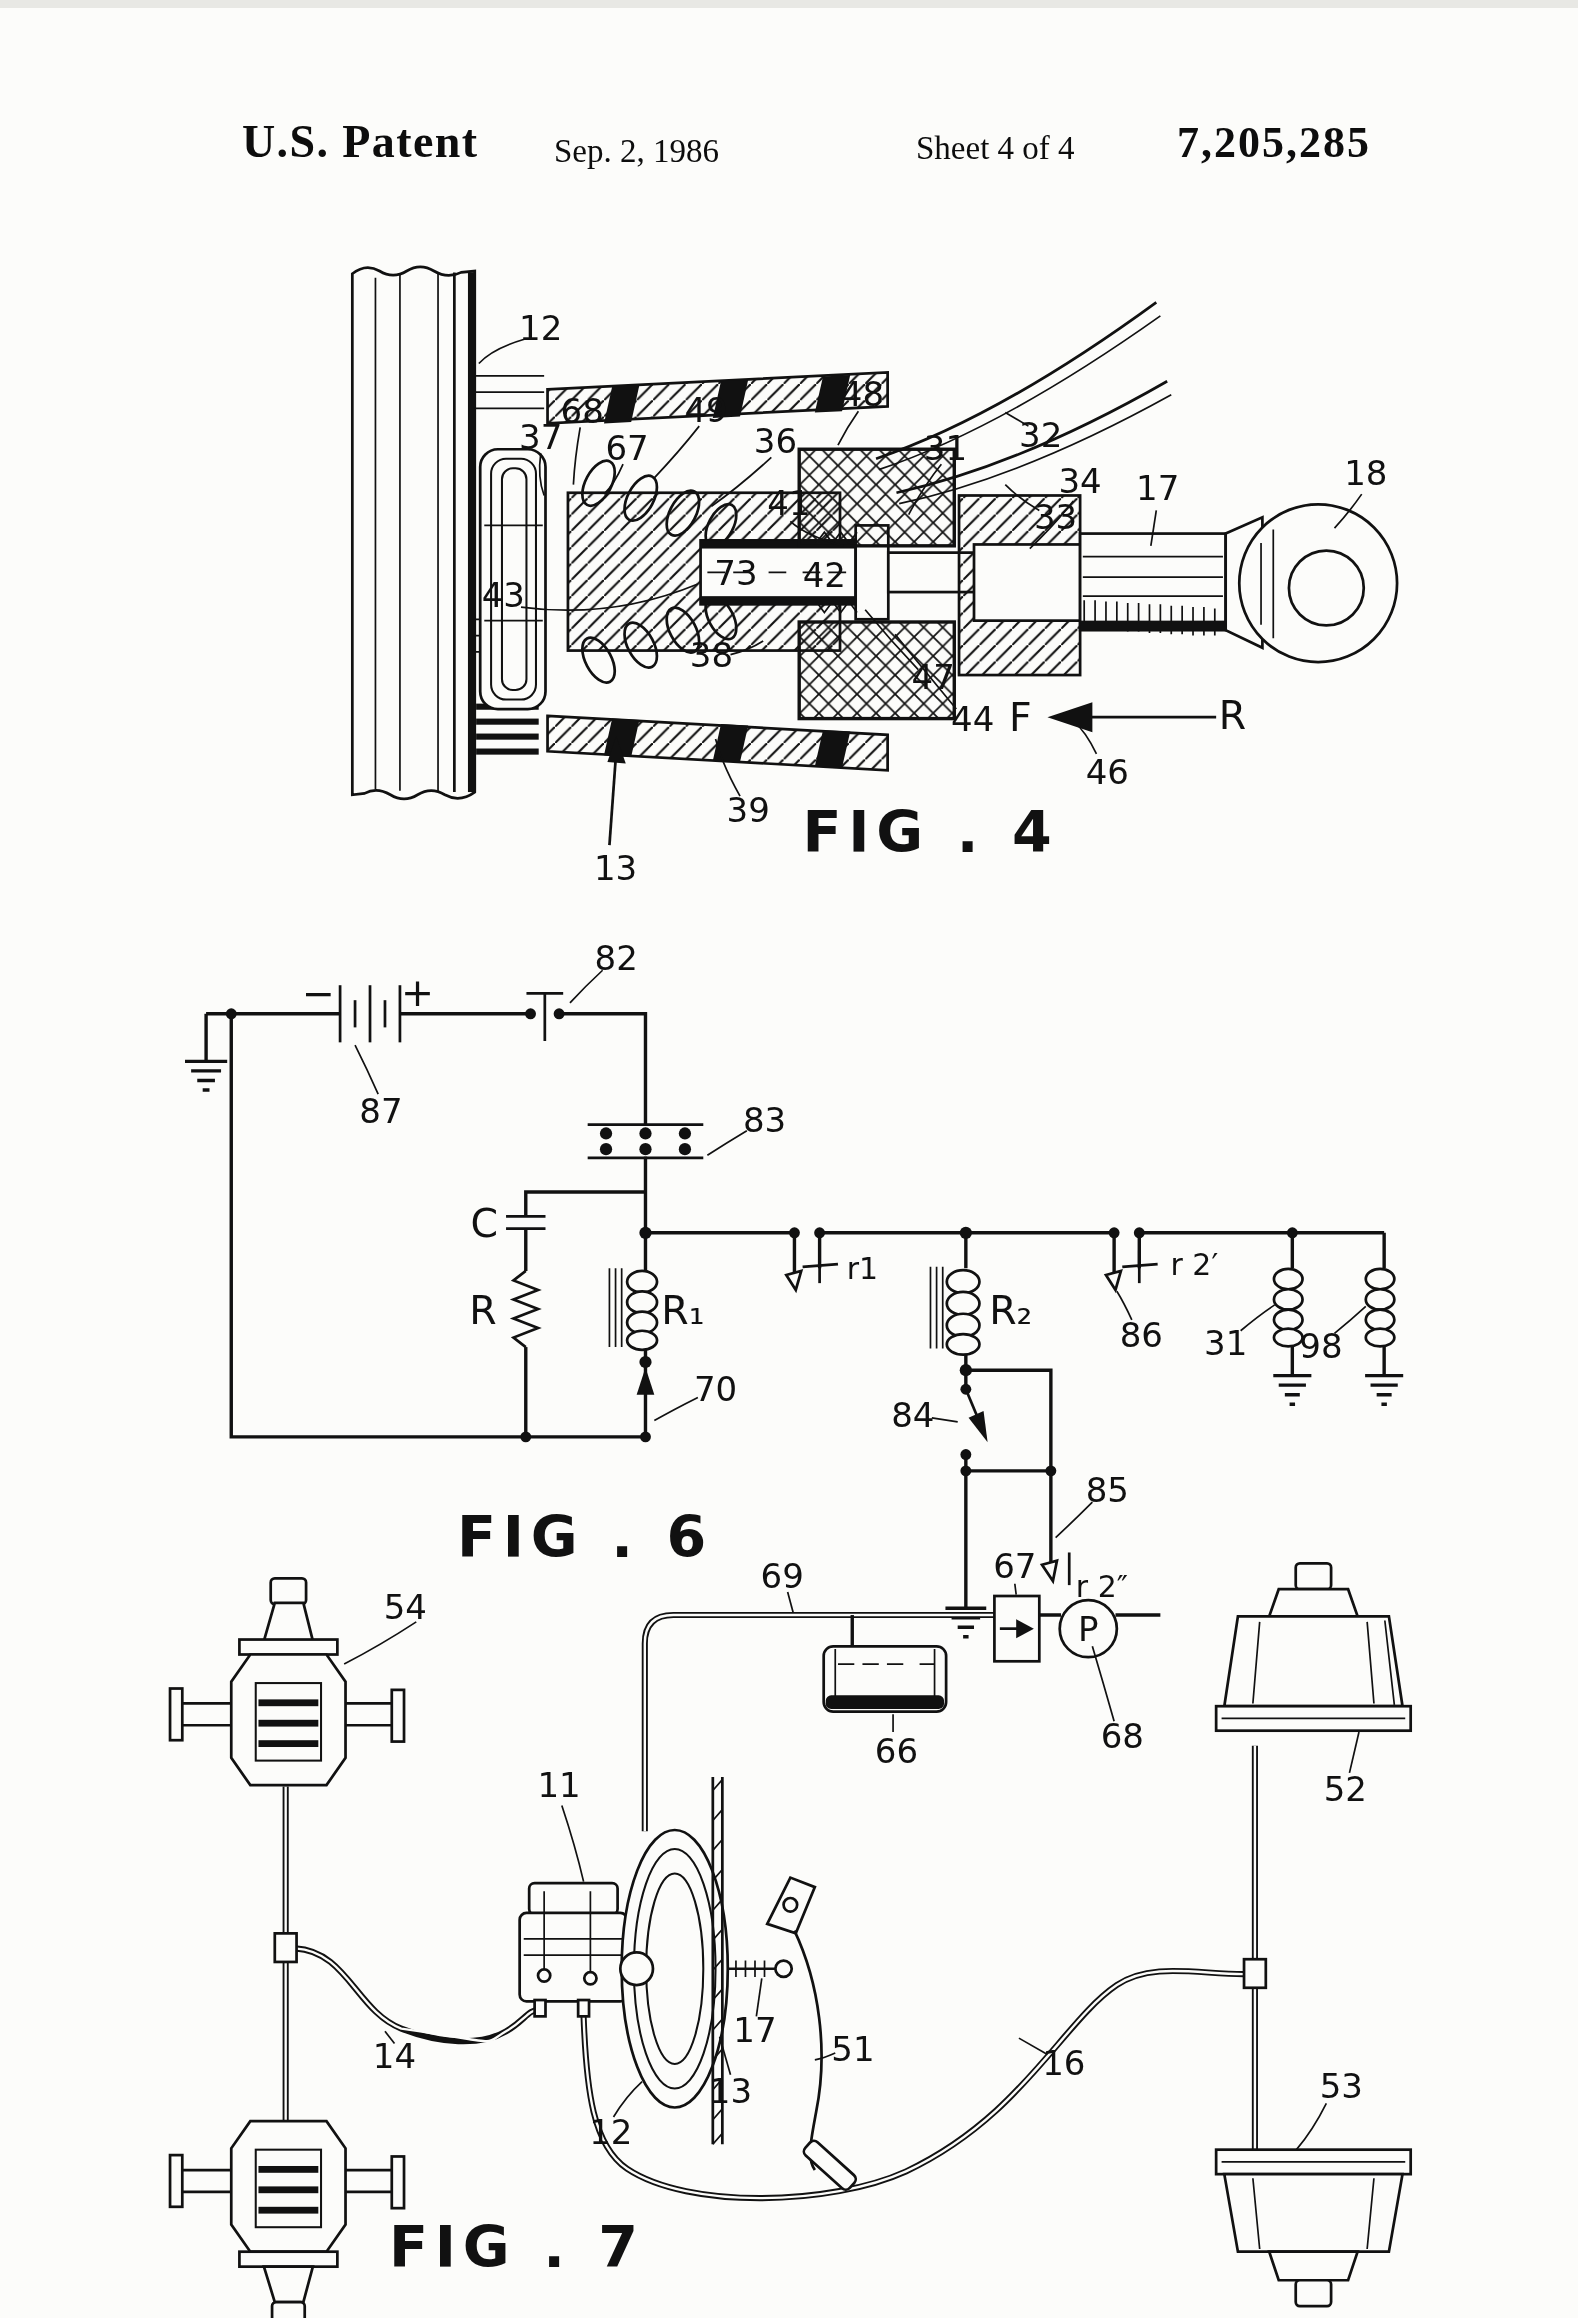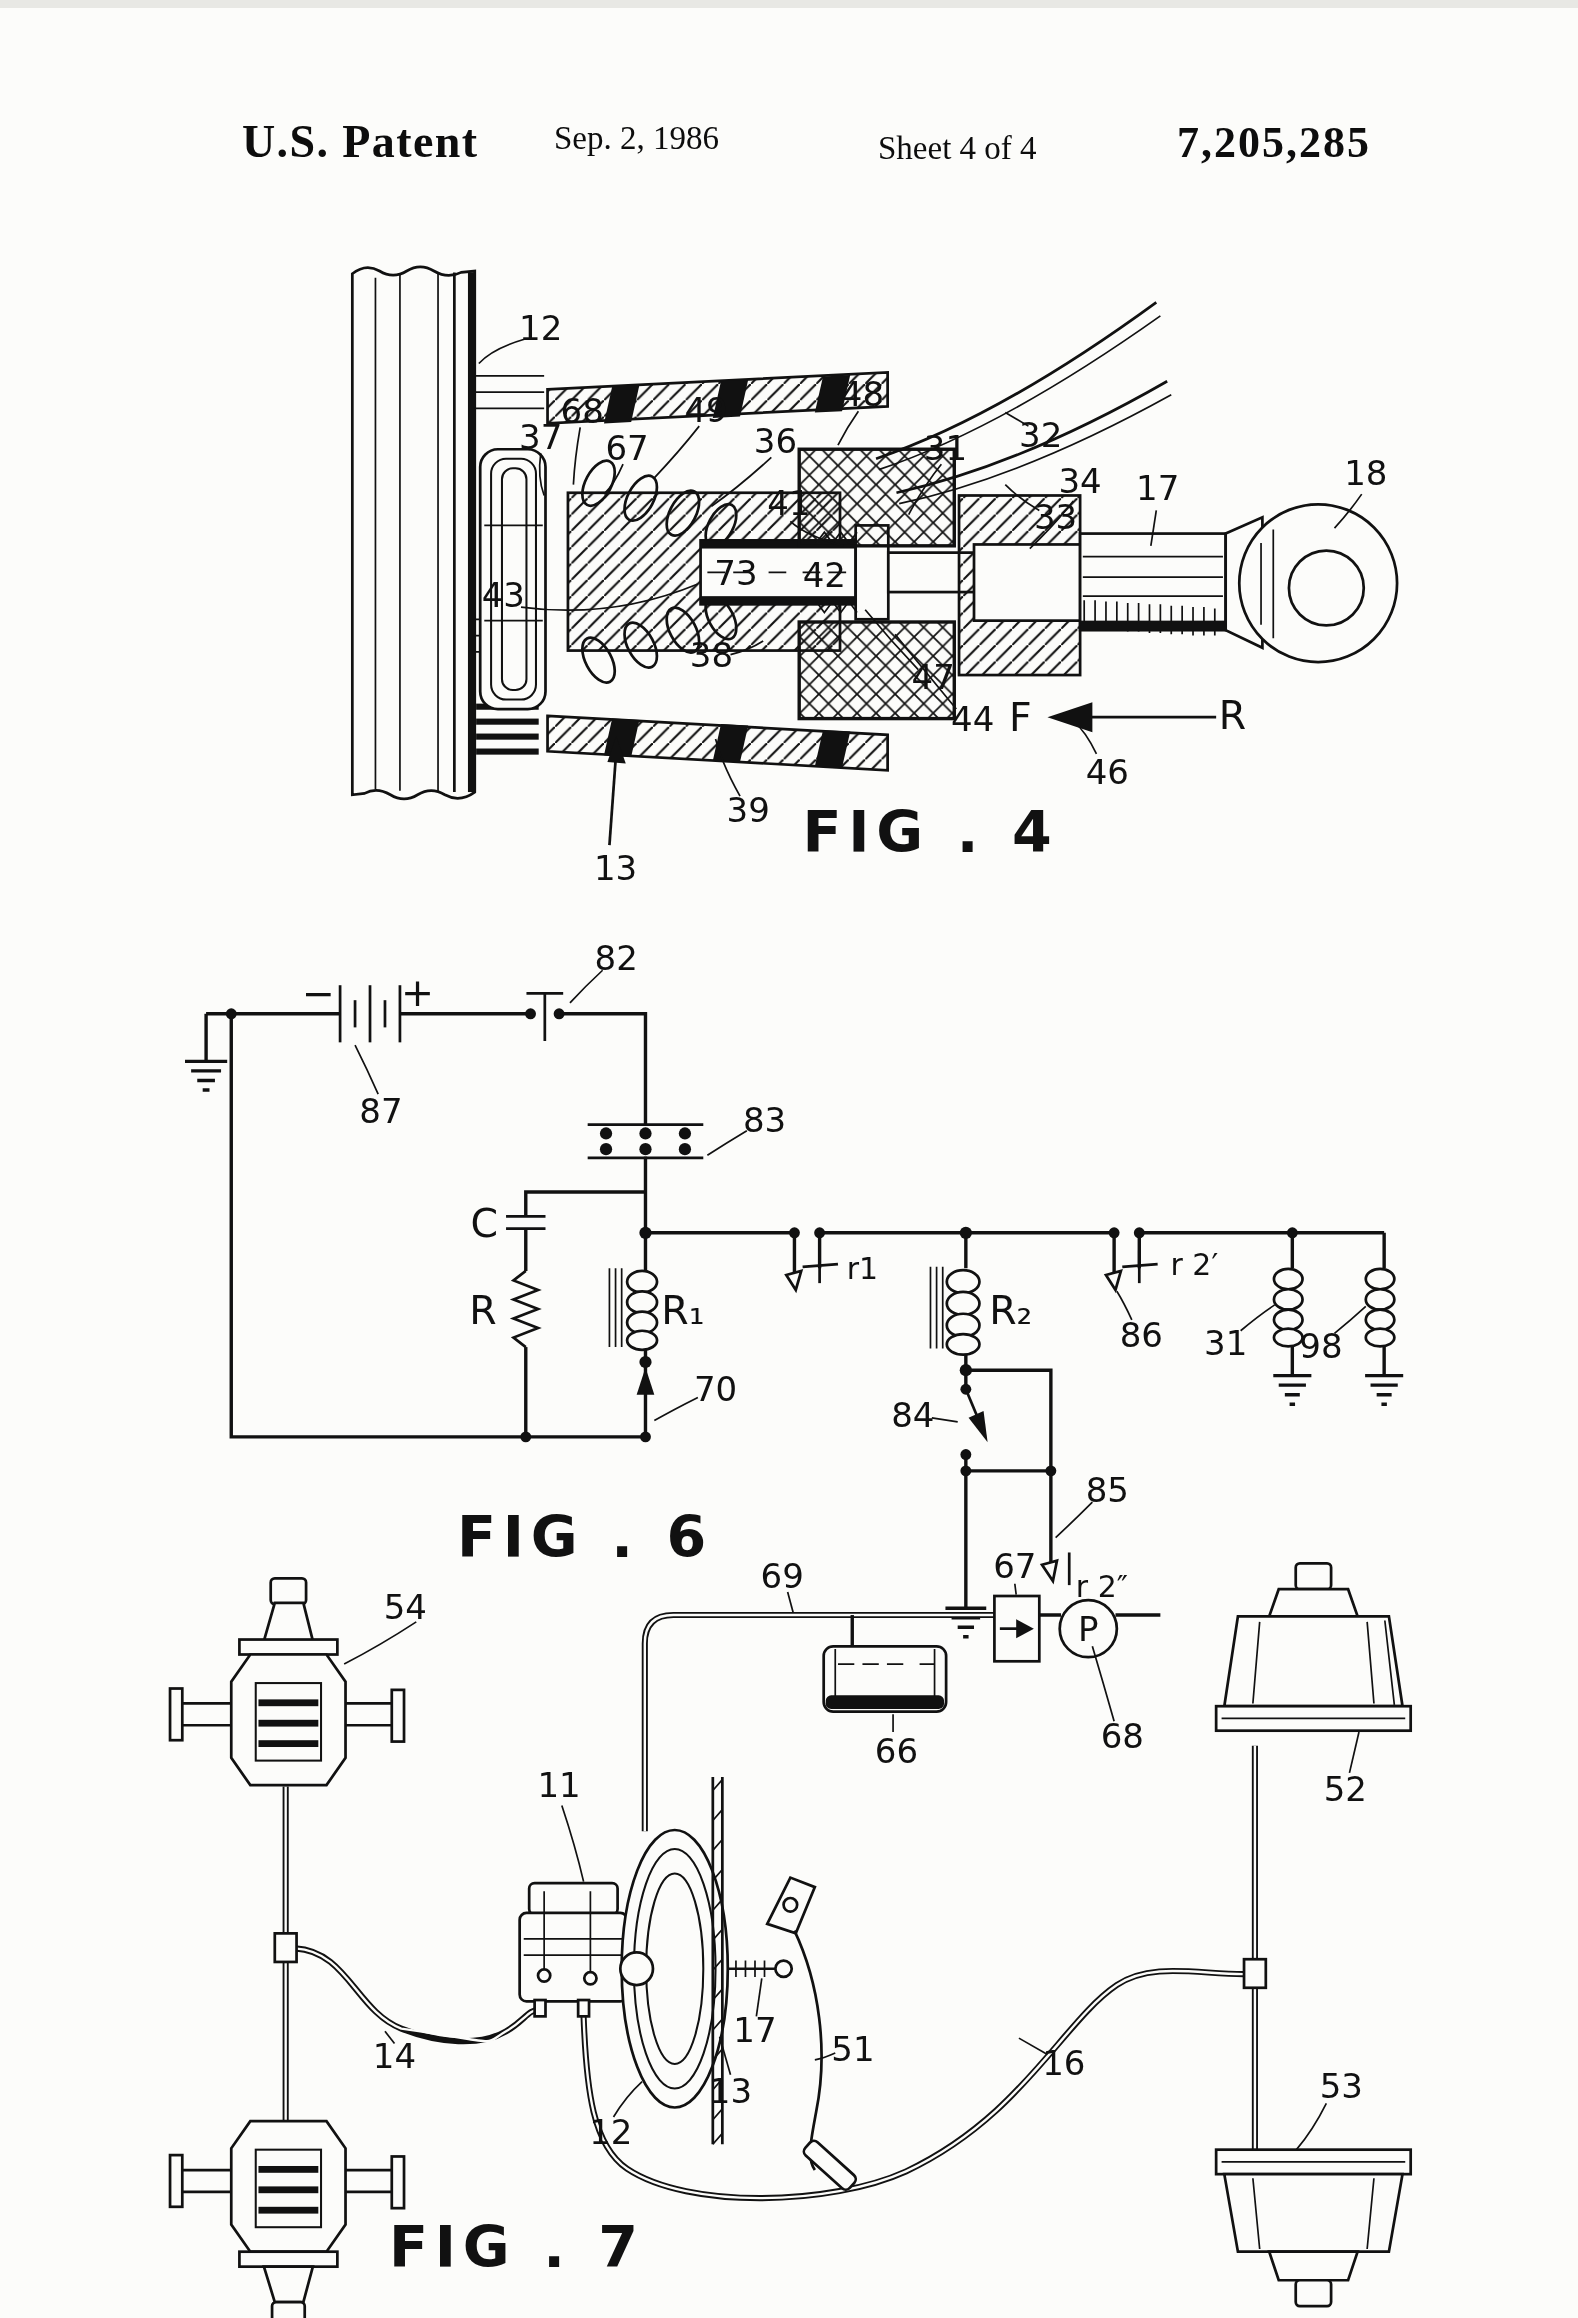--- a/index.html
+++ b/index.html
@@ -1,22 +1,22 @@
 <!DOCTYPE html>
 <html style="font-size:11px"><head>
 <meta charset="utf-8">
 <style>
   html,body{margin:0;padding:0;background:#e8e8e4;}
   .page{position:relative;width:1578px;height:2319px;background:#fcfcfa;margin:8px auto;
         font-family:"Liberation Sans",sans-serif;overflow:hidden;}
   .hdr{position:absolute;top:102px;left:0;width:100%;height:88px;color:#0d0d0d;}
   .hdr span{position:absolute;white-space:nowrap;}
   .hdr-title{left:242px;top:5.4px;font:bold 46px "Liberation Serif",serif;letter-spacing:1.4px;}
-  .hdr-date{left:554px;top:10px;font:33px "Liberation Serif",serif;}
-  .hdr-sheet{left:878px;top:20.4px;font:33px "Liberation Serif",serif;}
+  .hdr-date{left:554px;top:23px;font:33px "Liberation Serif",serif;}
+  .hdr-sheet{left:916px;top:20.4px;font:33px "Liberation Serif",serif;}
   .hdr-num{left:1177px;top:6.8px;font:bold 44px "Liberation Serif",serif;letter-spacing:2px;}
   svg{position:absolute;left:0;top:0;}
   .lbl{font-family:"DejaVu Sans",sans-serif;font-size:50px;fill:#111;}
   .lbl-sm{font-family:"DejaVu Sans",sans-serif;font-size:44px;fill:#111;}
   .lbl-lg{font-family:"DejaVu Sans",sans-serif;font-size:58px;fill:#111;}
   .cap{font-family:"DejaVu Sans",sans-serif;font-size:84px;font-weight:bold;fill:#111;letter-spacing:10px;}
   .ln{stroke:#111;stroke-width:4;fill:none;}
   .ln2{stroke:#111;stroke-width:2.5;fill:none;}
   .wire{stroke:#111;stroke-width:5;fill:none;}
   .pipe{stroke:#111;stroke-width:9;fill:none;}

